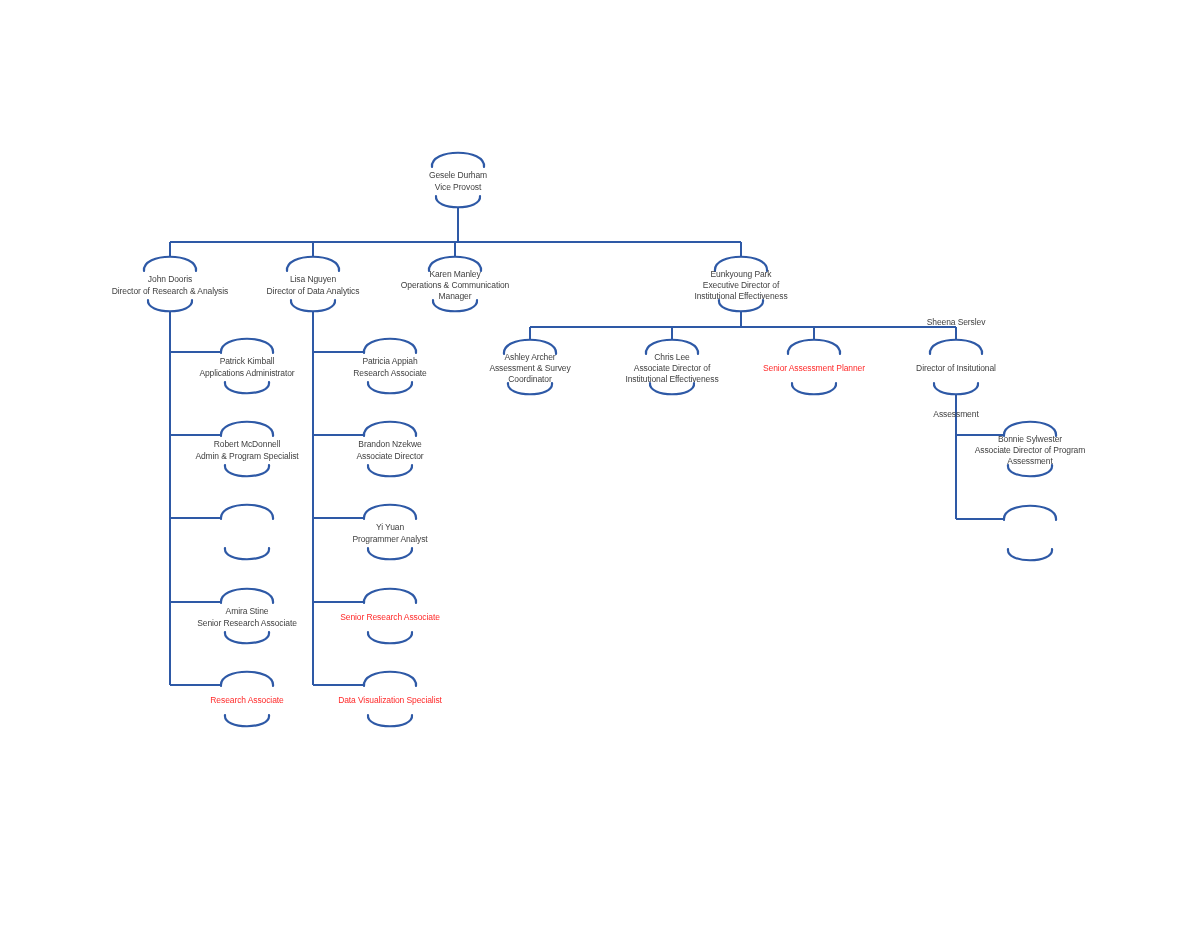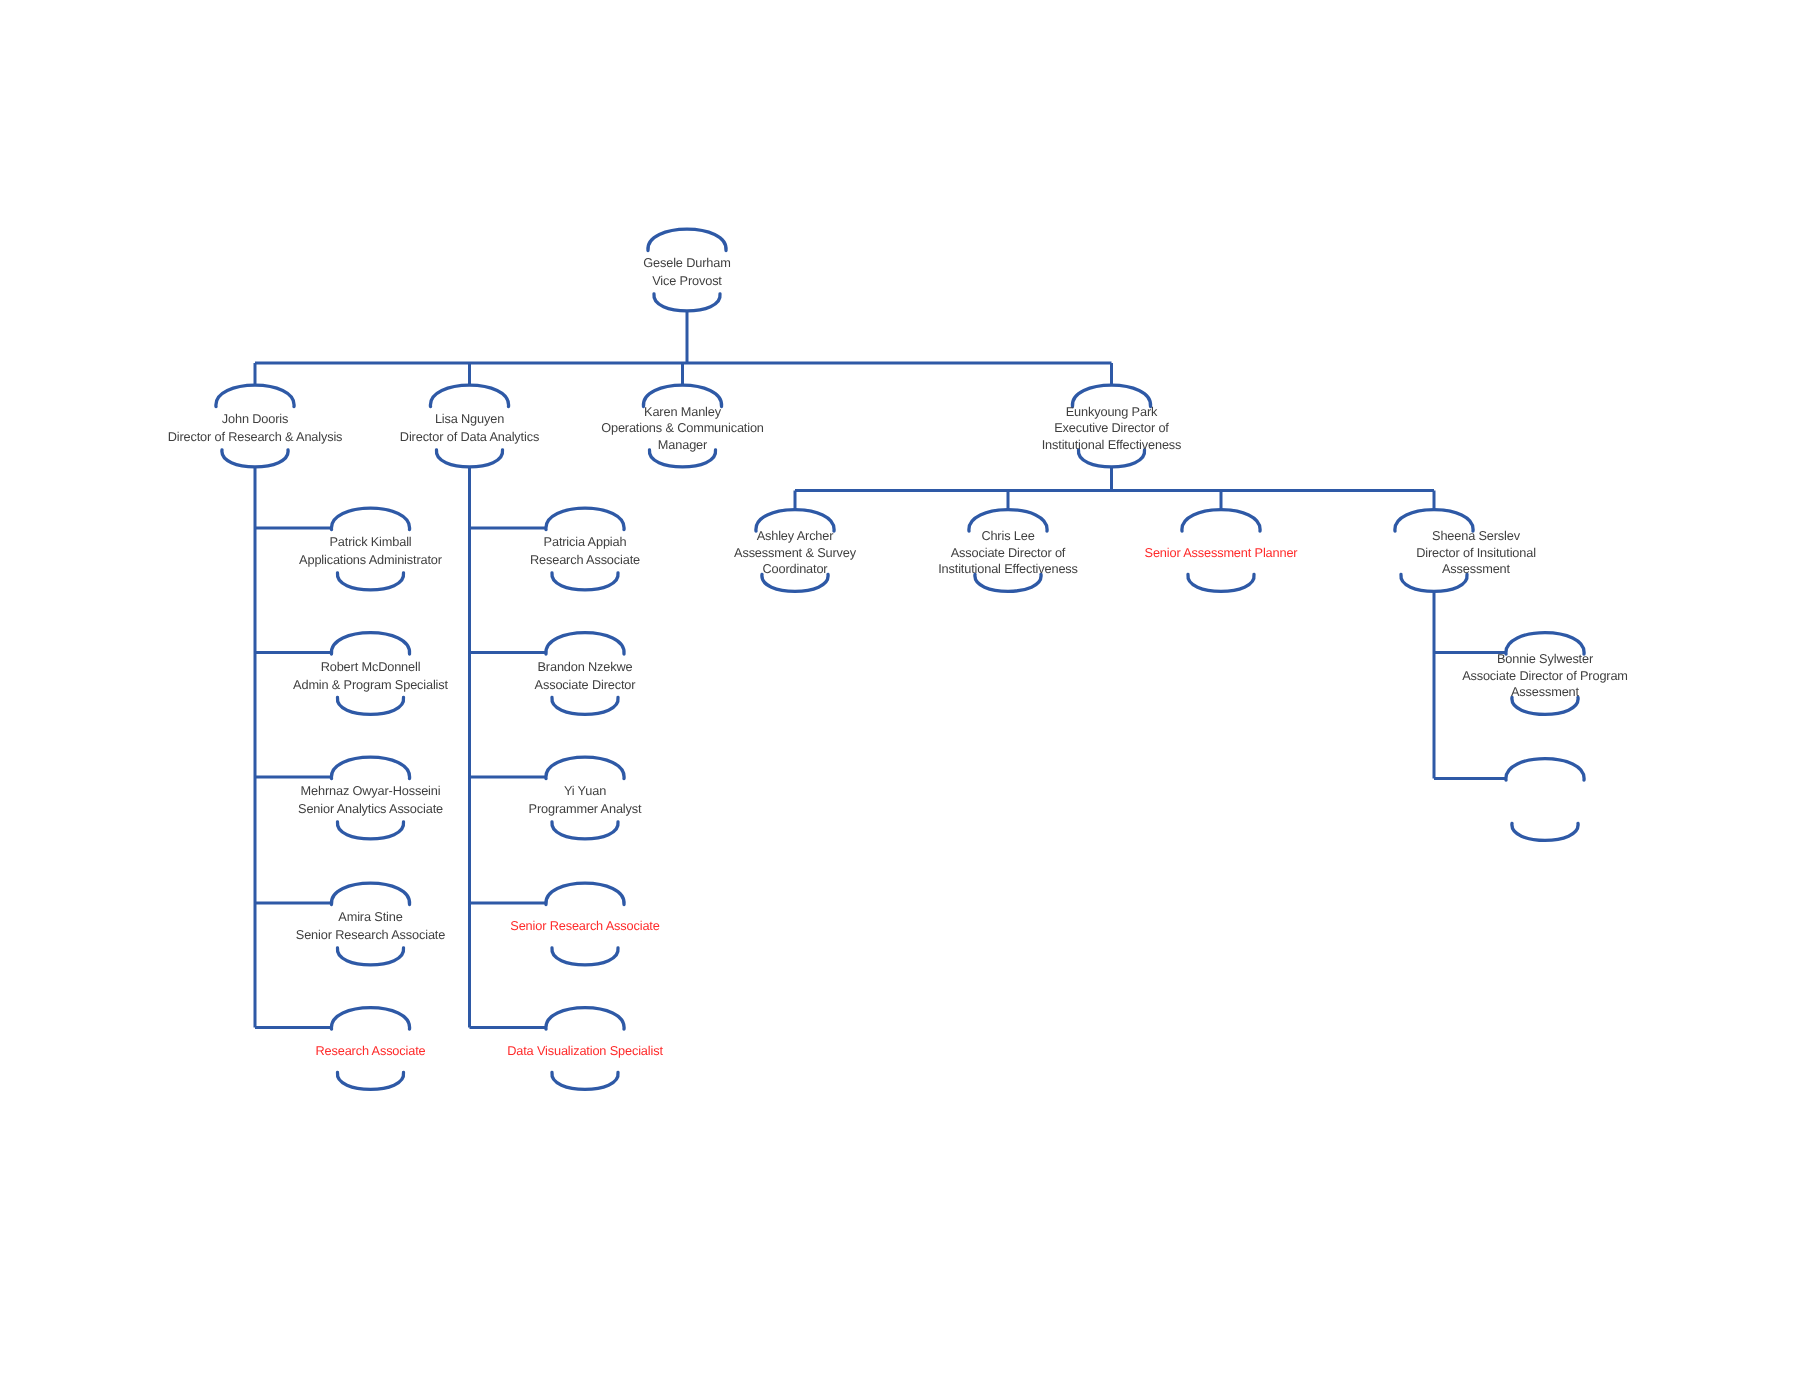--- a/index.html
+++ b/index.html
@@ -133,24 +133,20 @@
         <div class="person-title">Institutional Effectiveness</div>
       </div>
       <div class="node-text" style="left: 182px; top: 343px;">
         <div class="person-name">Patrick Kimball</div>
         <div class="person-title">Applications Administrator</div>
       </div>
       <div class="node-text" style="left: 182px; top: 426px;">
         <div class="person-name">Robert McDonnell</div>
         <div class="person-title">Admin &amp; Program Specialist</div>
       </div>
-      <div class="node-text" style="left: 182px; top: 509px;">
-        <div class="person-name">Mehrnaz Owyar-Hosseini</div>
-        <div class="person-title">Senior Analytics Associate</div>
-      </div>
       <div class="node-text" style="left: 182px; top: 593px;">
         <div class="person-name">Amira Stine</div>
         <div class="person-title">Senior Research Associate</div>
       </div>
       <div class="node-text vacant" style="left: 182px; top: 676px;">
         <div class="person-title">Research Associate</div>
       </div>
       <div class="node-text" style="left: 325px; top: 343px;">
         <div class="person-name">Patricia Appiah</div>
         <div class="person-title">Research Associate</div>
@@ -175,21 +171,21 @@
         <div class="person-title">Coordinator</div>
       </div>
       <div class="node-text" style="left: 607px; top: 344px;">
         <div class="person-name">Chris Lee</div>
         <div class="person-title">Associate Director of</div>
         <div class="person-title">Institutional Effectiveness</div>
       </div>
       <div class="node-text vacant" style="left: 749px; top: 344px;">
         <div class="person-title">Senior Assessment Planner</div>
       </div>
-      <div class="node-text" style="left: 919px; top: 344px;">
+      <div class="node-text" style="left: 891px; top: 344px; gap: 35px;">
         <div class="person-name">Sheena Serslev</div>
         <div class="person-title">Director of Insitutional</div>
         <div class="person-title">Assessment</div>
       </div>
       <div class="node-text" style="left: 965px; top: 426px;">
         <div class="person-name">Bonnie Sylwester</div>
         <div class="person-title">Associate Director of Program</div>
         <div class="person-title">Assessment</div>
       </div>
     </div>

